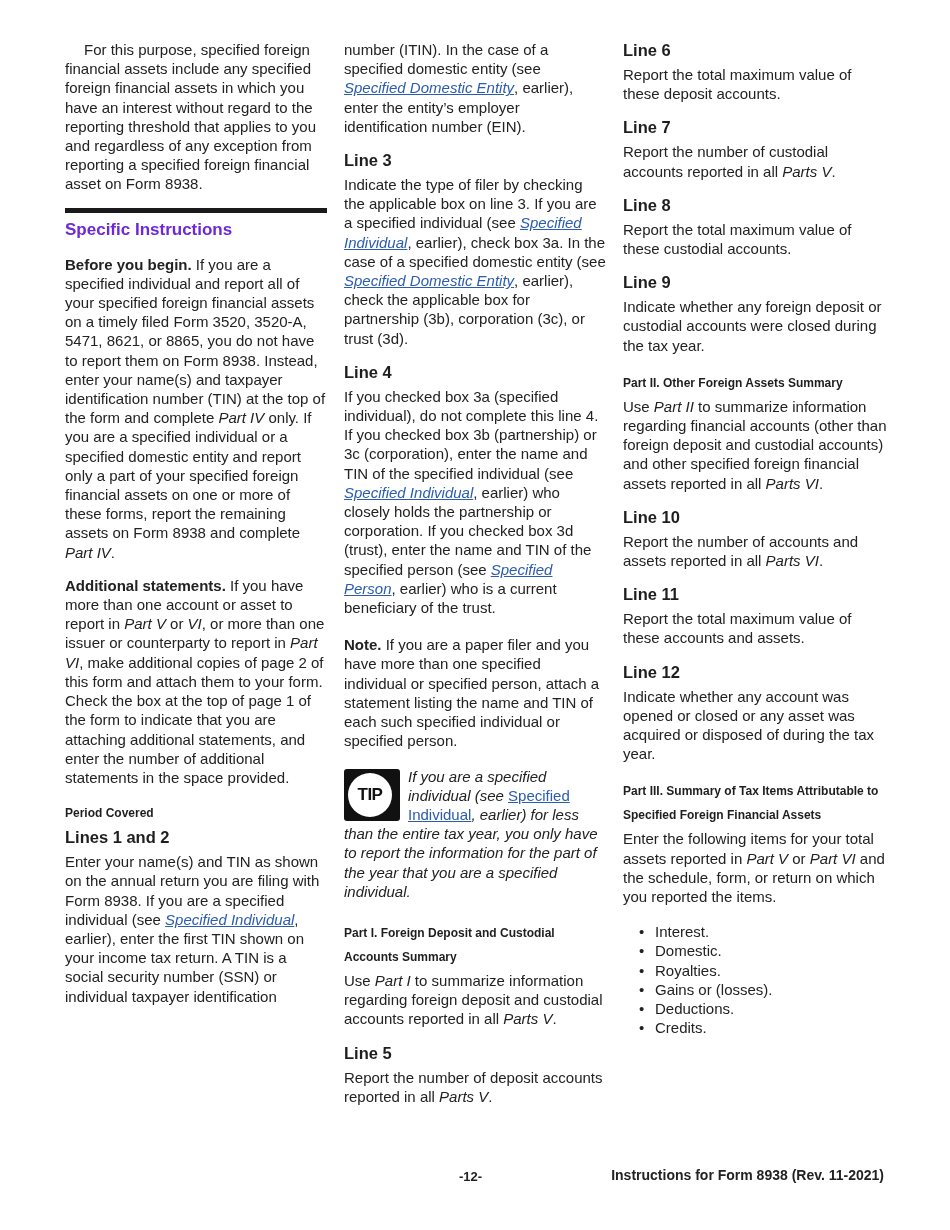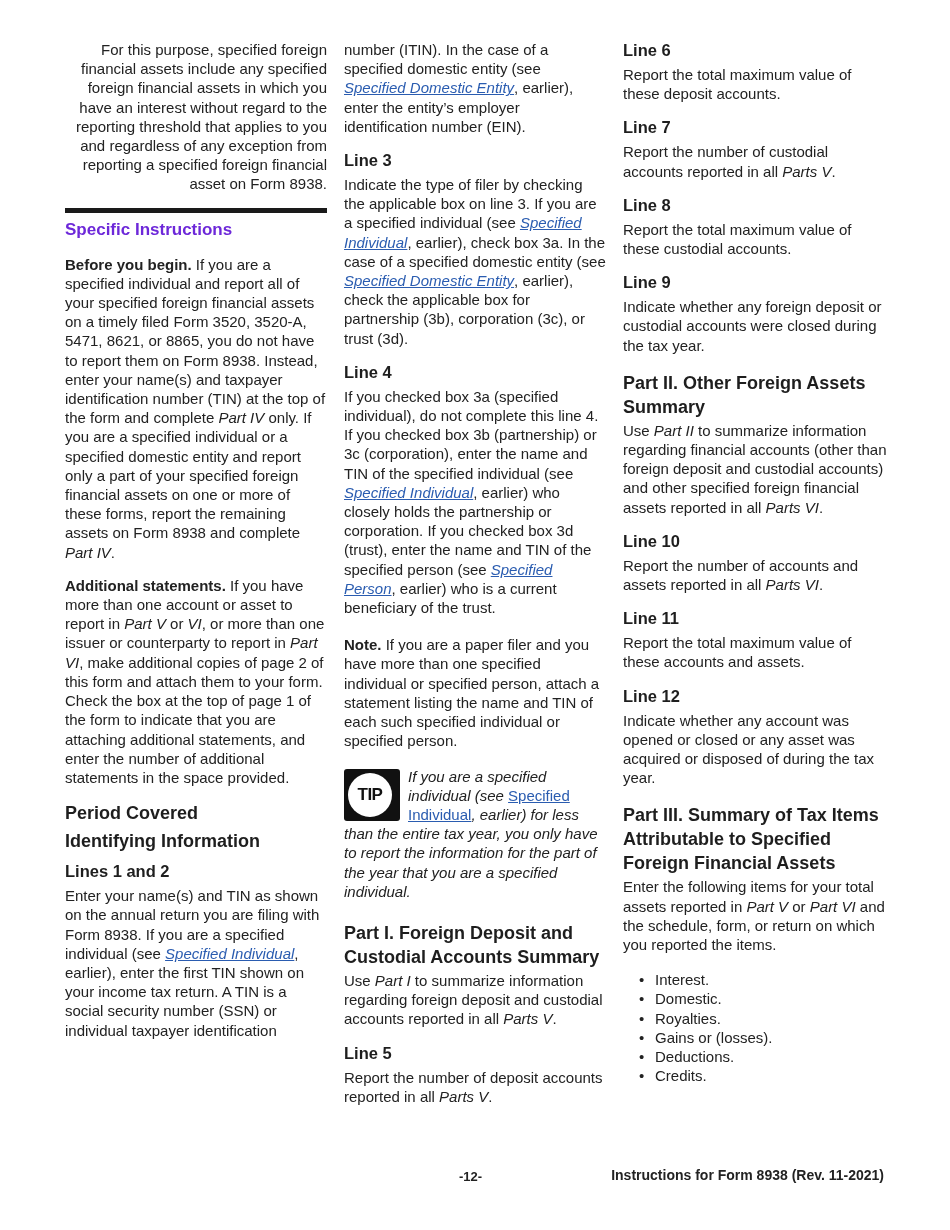--- a/index.html
+++ b/index.html
@@ -6,24 +6,24 @@
     body {
       width: 950px; height: 1230px; position: relative; overflow: hidden;
       font-family: "Liberation Sans", sans-serif; color: #222222;
       font-size: 15px; line-height: 19.2px;
     }
     .col { position: absolute; top: 40px; }
     .c1 { left: 65px; width: 262px; }
     .c2 { left: 344px; width: 262px; }
     .c3 { left: 623px; width: 268px; }
     p { margin: 0 0 14px 0; }
-    .indent { text-indent: 19px; text-align: right; }
+    .indent { text-indent: 19px; }
     .rule { height: 5px; background: #1a1a1a; margin: 6px 0 2px 0; }
     h1 { font-size: 17px; line-height: 30px; margin: 0 0 10px 0; font-weight: bold; color: #6d28d9; }
-    h2 { font-size: 18px; line-height: 24px; margin: 4px 0 2px 0; font-weight: bold; color: #1e1e1e; }
+    h2 { font-size: 12px; line-height: 24px; margin: 4px 0 2px 0; font-weight: bold; color: #1e1e1e; }
     h3 { font-size: 16.5px; line-height: 20px; margin: 0 0 5px 0; font-weight: bold; color: #1e1e1e; }
     .runin { font-weight: bold; }
     a.link { color: #2a5cb0; text-decoration: underline; }
     a.link.it { font-style: italic; }
     em { font-style: italic; }
     .tip { position: relative; margin-bottom: 20px; font-style: italic; }
     .tip-icon {
       float: left; width: 56px; height: 52px; background: #111111; border-radius: 3px;
       margin: 2px 8px 0 0; position: relative;
     }
@@ -46,21 +46,20 @@
   <p class="indent">For this purpose, specified foreign financial assets include any specified foreign financial assets in which you have an interest without regard to the reporting threshold that applies to you and regardless of any exception from reporting a specified foreign financial asset on Form 8938.</p>
   <div class="rule"></div>
   <h1>Specific Instructions</h1>
   <p>
     <span class="runin">Before you begin.</span><span> If you are a specified individual and report all of your specified foreign financial assets on a timely filed Form 3520, 3520-A, 5471, 8621, or 8865, you do not have to report them on Form 8938. Instead, enter your name(s) and taxpayer identification number (TIN) at the top of the form and complete </span><em>Part IV</em><span> only. If you are a specified individual or a specified domestic entity and report only a part of your specified foreign financial assets on one or more of these forms, report the remaining assets on Form 8938 and complete </span><em>Part IV</em><span>.</span>
   </p>
   <p>
     <span class="runin">Additional statements.</span><span> If you have more than one account or asset to report in </span><em>Part V</em><span> or </span><em>VI</em><span>, or more than one issuer or counterparty to report in </span><em>Part VI</em><span>, make additional copies of page 2 of this form and attach them to your form. Check the box at the top of page 1 of the form to indicate that you are attaching additional statements, and enter the number of additional statements in the space provided.</span>
   </p>
   <h2>Period Covered</h2>
-  <h2 style="margin-bottom:8px;">Identifying Information</h2>
   <h3>Lines 1 and 2</h3>
   <p>
     <span>Enter your name(s) and TIN as shown on the annual return you are filing with Form 8938. If you are a specified individual (see </span><a class="link it">Specified Individual</a><span>, earlier), enter the first TIN shown on your income tax return. A TIN is a social security number (SSN) or individual taxpayer identification</span>
   </p>
 </div>
 
 <div class="col c2">
   <p>
     <span>number (ITIN). In the case of a specified domestic entity (see </span><a class="link it">Specified Domestic Entity</a><span>, earlier), enter the entity’s employer identification number (EIN).</span>
   </p>

